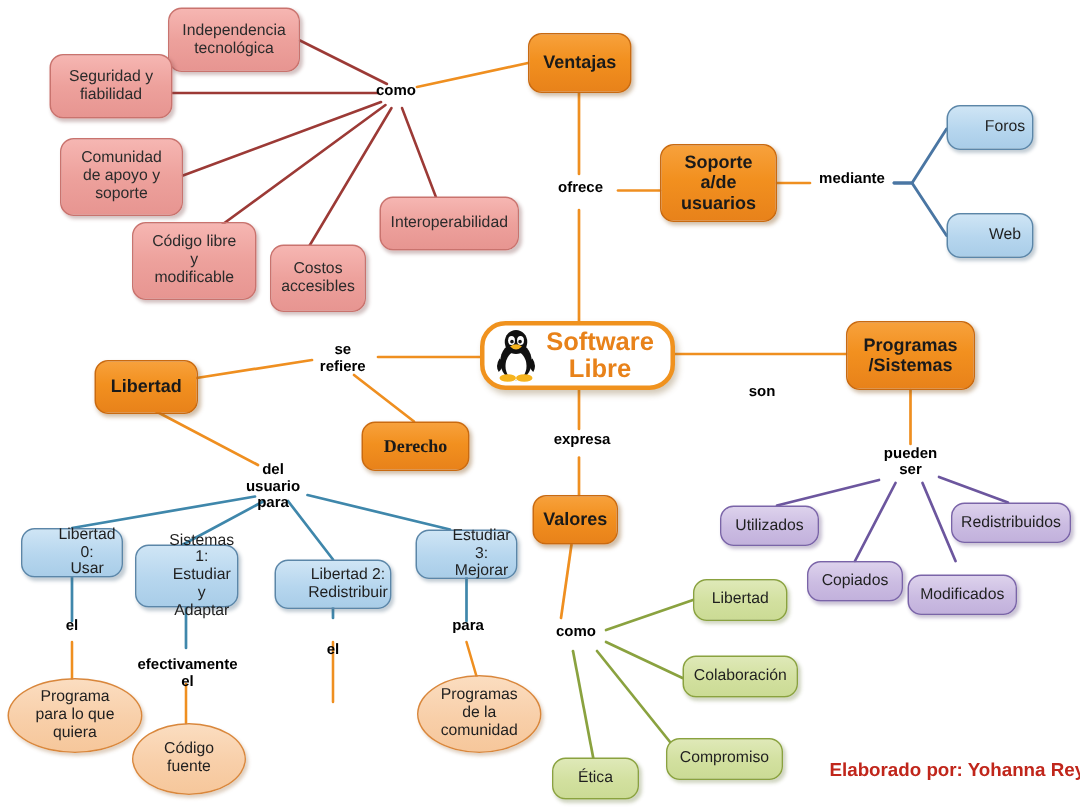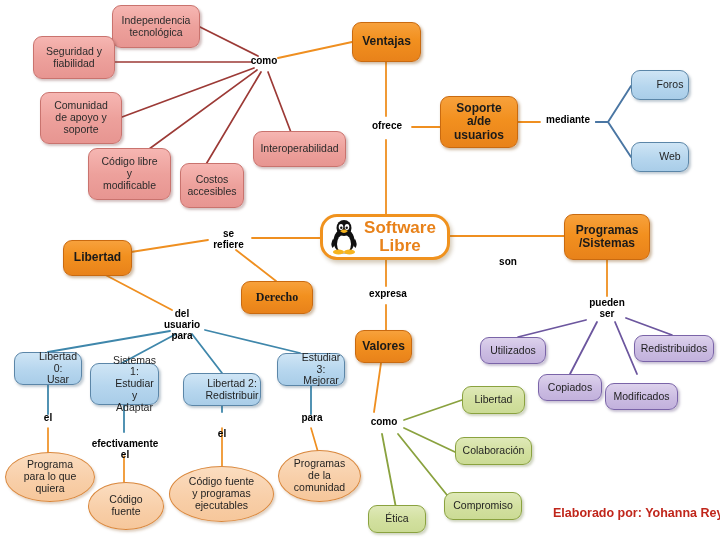--- a/index.html
+++ b/index.html
@@ -311,27 +311,20 @@
     </span>
   </div>
 
   <div class="node n-ellipse" style="left:88px;top:482px;width:76px;height:48px;">
     <span>
       <span>Código</span>
       <span>fuente</span>
     </span>
   </div>
 
-  <div class="node n-ellipse" style="left:169px;top:466px;width:105px;height:56px;">
-    <span>
-      <span>Código fuente</span>
-      <span>y programas</span>
-      <span>ejecutables</span>
-    </span>
-  </div>
 
   <div class="node n-ellipse" style="left:278px;top:450px;width:83px;height:52px;">
     <span>
       <span>Programas</span>
       <span>de la</span>
       <span>comunidad</span>
     </span>
   </div>
 
   <div class="node n-orange" style="left:355px;top:330px;width:57px;height:33px;">

